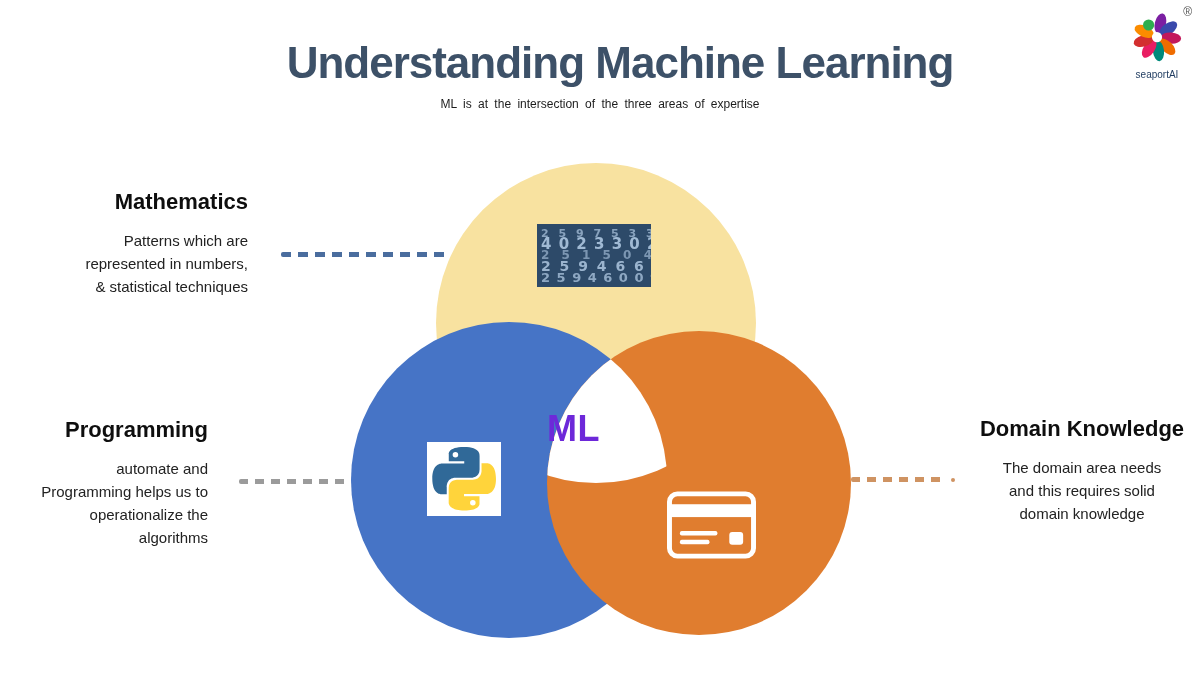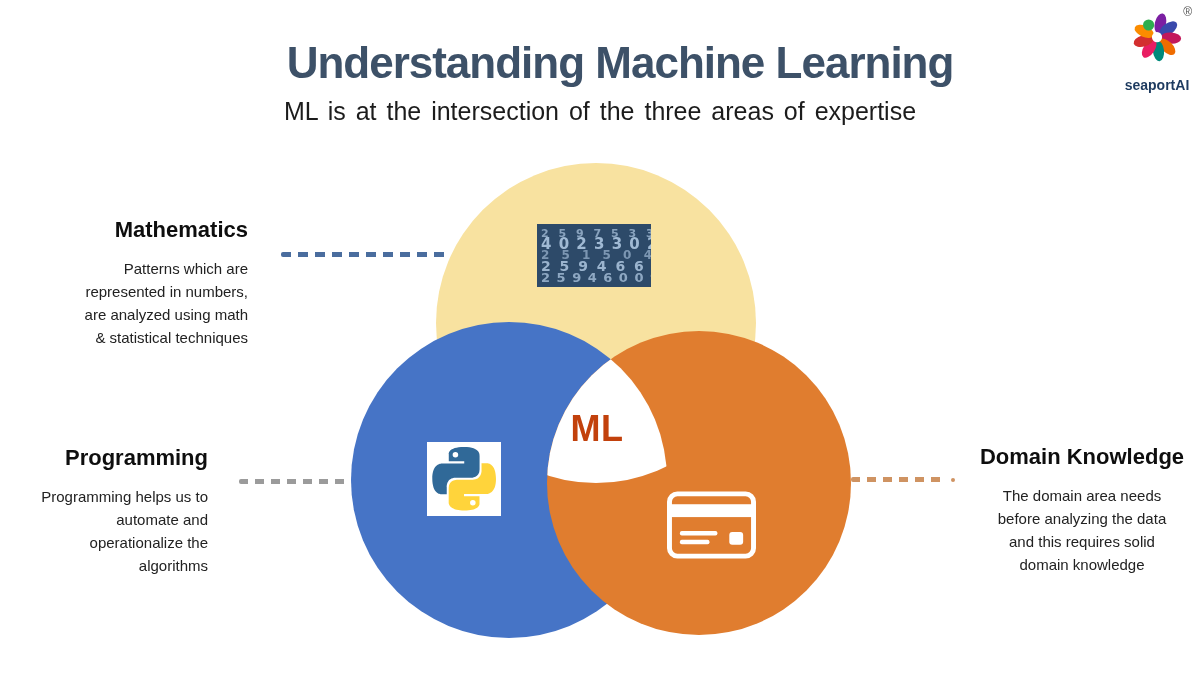--- a/index.html
+++ b/index.html
@@ -17,52 +17,50 @@
   .title {
     left:0; right:0; top:38px;
     text-align:center;
     font-size:44px; font-weight:700; letter-spacing:-1px;
     color:var(--title_color,#3d5168);
     margin-left:40px;
   }
   .subtitle {
     left:0; right:0; top:97px;
     text-align:center;
-    font-size:25px; font-weight:400;
+    font-size:12px; font-weight:400;
     color:#1c1c1c;
     word-spacing:3px;
   }
 
   
   .brand { right:6px; top:3px; width:74px; text-align:center; }
   .brand .reg {
     position:absolute; right:2px; top:2px;
     font-size:12px; color:#555;
   }
   .brand svg { display:block; margin:8px auto 0 auto; }
   .brand-name {
-    font-size:14px; font-weight:700; color:#1d3a5f; margin-top:12px;
+    font-size:10px; font-weight:400; color:#1d3a5f; margin-top:4px;
   }
 
   
   .venn-svg { left:330px; top:140px; }
 
   .ml-label {
     left:547px; top:408px; width:100px;
-    text-align:center;
-    font-size:36px; font-weight:700; color:#c2410c;
+    font-size:36px; font-weight:700; color:#6d28d9;
     letter-spacing:0.5px;
   }
 
   
   .block { line-height:23px; font-size:15px; color:#222; }
   .block .heading {
     font-size:22px; font-weight:700; color:#0e0e0e; line-height:24px;
     margin-bottom:15px;
-    margin-top:28px;
   }
   .block-math  { left:30px;  top:190px; width:218px; text-align:right; }
   .block-prog  { left:0px;   top:418px; width:208px; text-align:right; }
   .block-dom   { left:976px; top:417px; width:212px; text-align:center; }
 
   
   .dash { height:5px; border-radius:2px; }
   .dash-math {
     left:281px; top:252px; width:170px;
     background:repeating-linear-gradient(90deg, var(--math_line,#4a6d9e) 0 10px, transparent 10px 17px);
@@ -177,34 +175,32 @@
     <rect x="13" y="40" width="38" height="4.5" rx="2" fill="#ffffff"></rect>
     <rect x="13" y="49" width="30" height="4.5" rx="2" fill="#ffffff"></rect>
     <rect x="63" y="41" width="14" height="13" rx="3" fill="#ffffff"></rect>
   </svg>
 </div>
 
 <div class="abs block block-math">
   <div class="heading">Mathematics</div>
   <div>Patterns which are</div>
   <div>represented in numbers,</div>
-  <div>are analyzed using math</div>
   <div>&amp; statistical techniques</div>
 </div>
 <div class="abs dash dash-math"></div>
 
 <div class="abs block block-prog">
   <div class="heading">Programming</div>
+  <div>automate and</div>
   <div>Programming helps us to</div>
-  <div>automate and</div>
   <div>operationalize the</div>
   <div>algorithms</div>
 </div>
 <div class="abs dash dash-prog"></div>
 
 <div class="abs block block-dom">
   <div class="heading">Domain Knowledge</div>
   <div>The domain area needs</div>
-  <div>before analyzing the data</div>
   <div>and this requires solid</div>
   <div>domain knowledge</div>
 </div>
 <div class="abs dash dash-dom"></div>
 
 </body></html>

